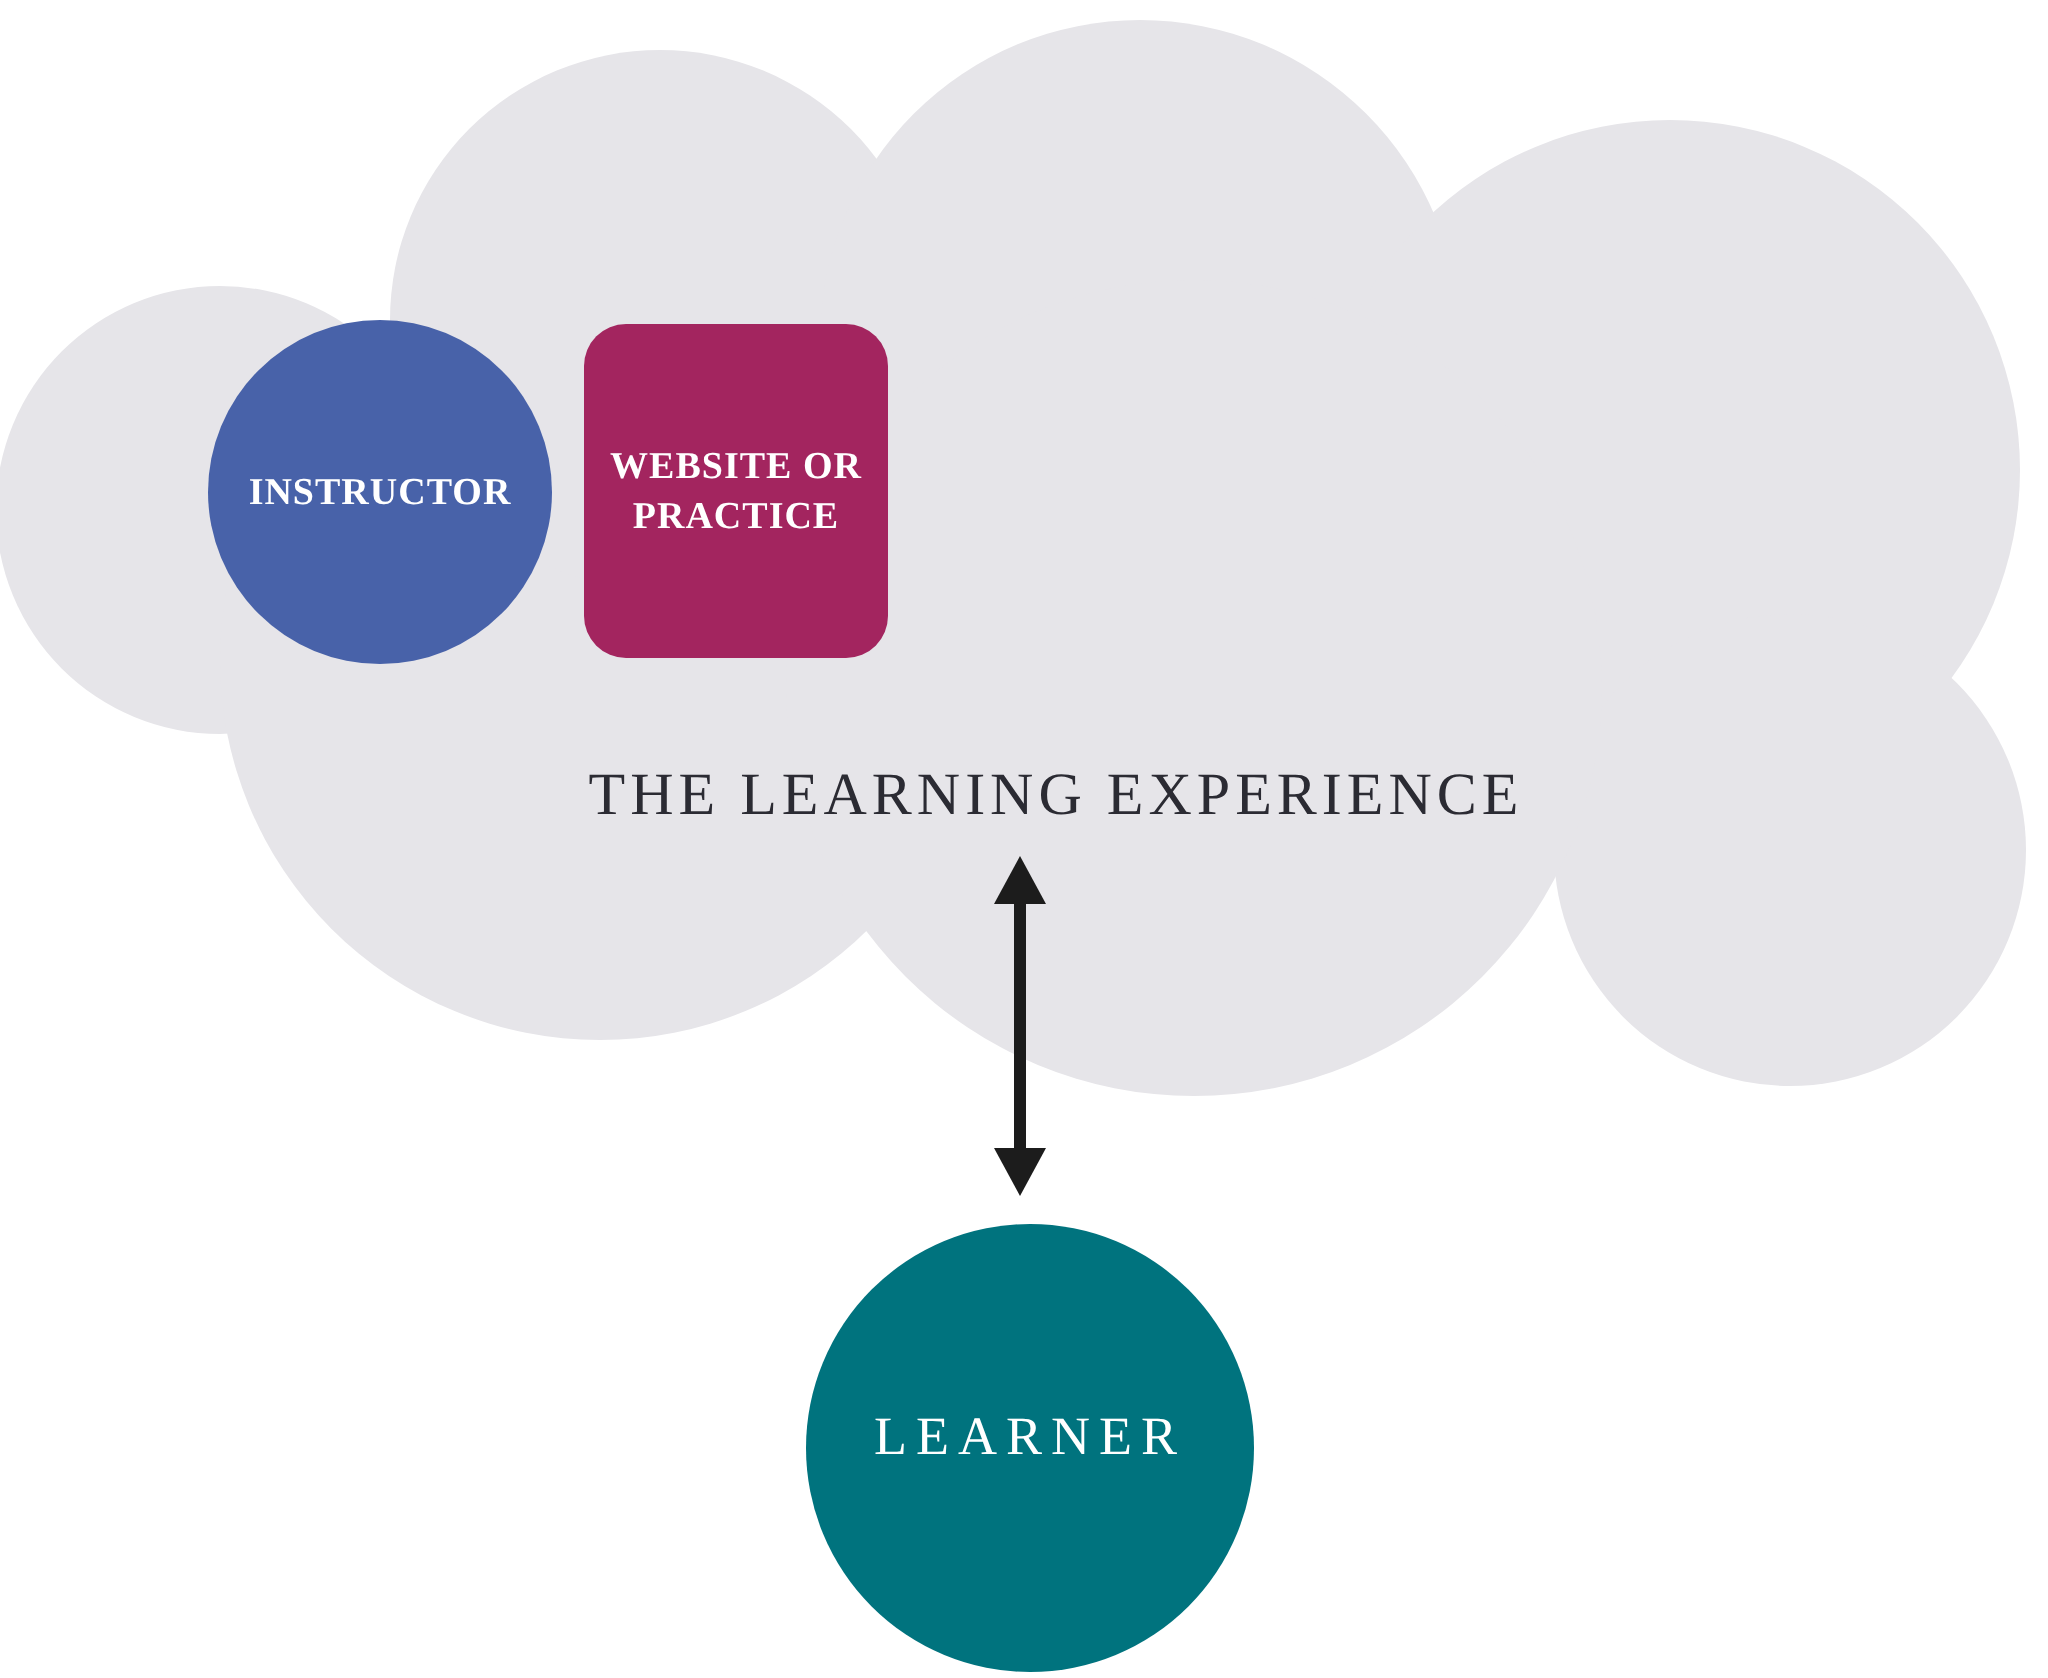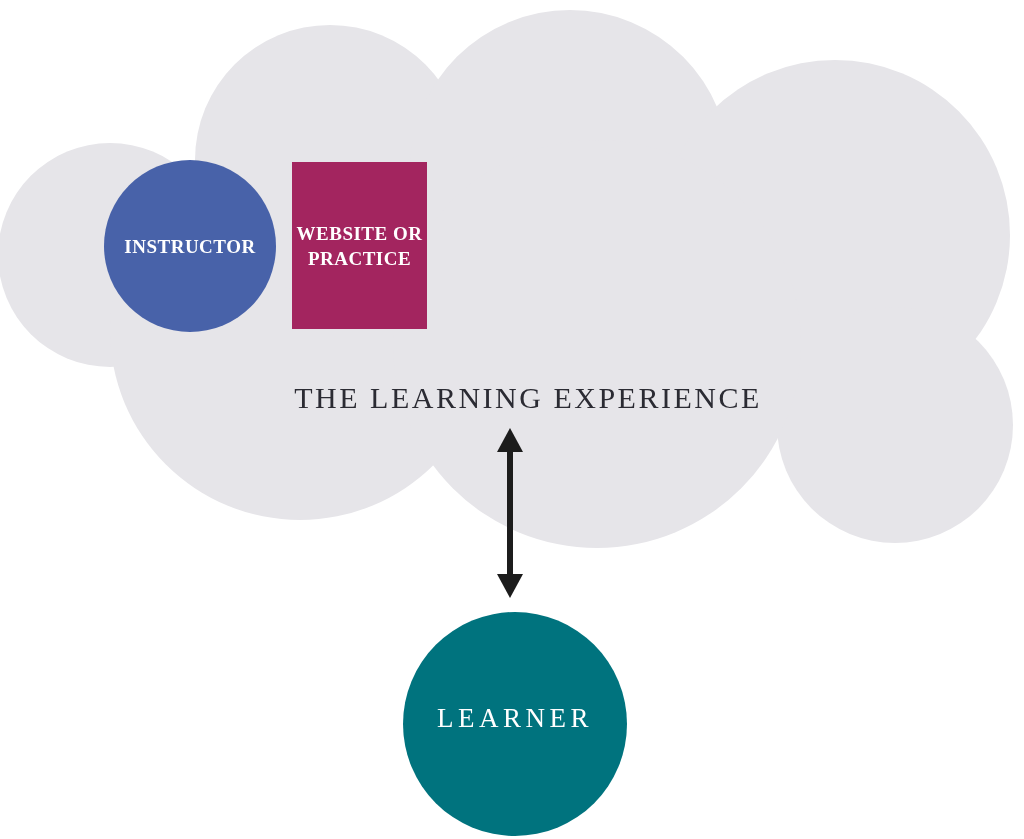--- a/index.html
+++ b/index.html
@@ -25,21 +25,21 @@
     font-weight: bold;
     font-size: 19px;
     letter-spacing: 0.5px;
     line-height: 25px;
   }
   .node-label .line { display: block; }
 
   .circle { border-radius: 50%; }
 
   .node-instructor { left: 104px; top: 160px; width: 172px; height: 172px; }
-  .node-platform   { left: 292px; top: 162px; width: 135px; height: 167px; }
+  .node-platform   { left: 292px; top: 162px; width: 152px; height: 167px; border-radius: 21px; }
 
   .diamond-wrap { position: absolute; width: 210px; height: 210px; }
   .diamond-activities { left: 480px; top: 139px; }
   .diamond-practice   { left: 707px; top: 139px; }
   .diamond-box {
     position: absolute;
     left: 50%; top: 50%;
     width: 149px; height: 149px;
     transform: translate(-50%, -50%) rotate(45deg);
   }

